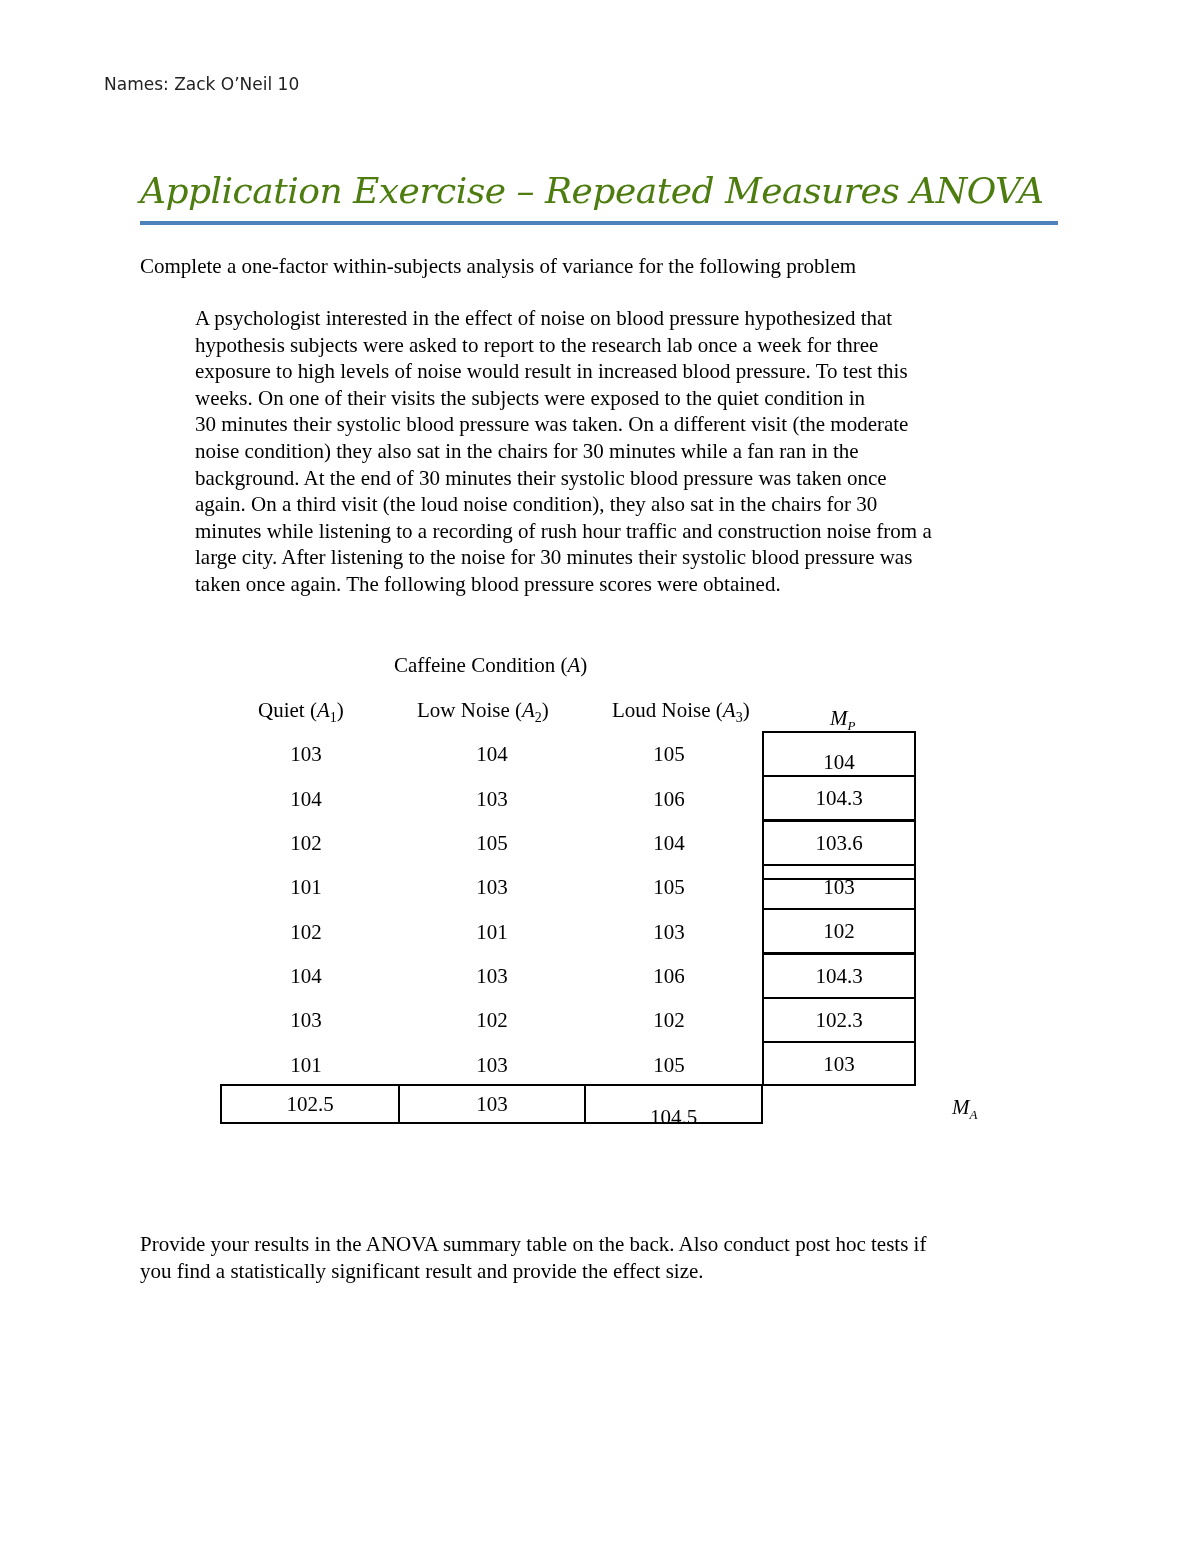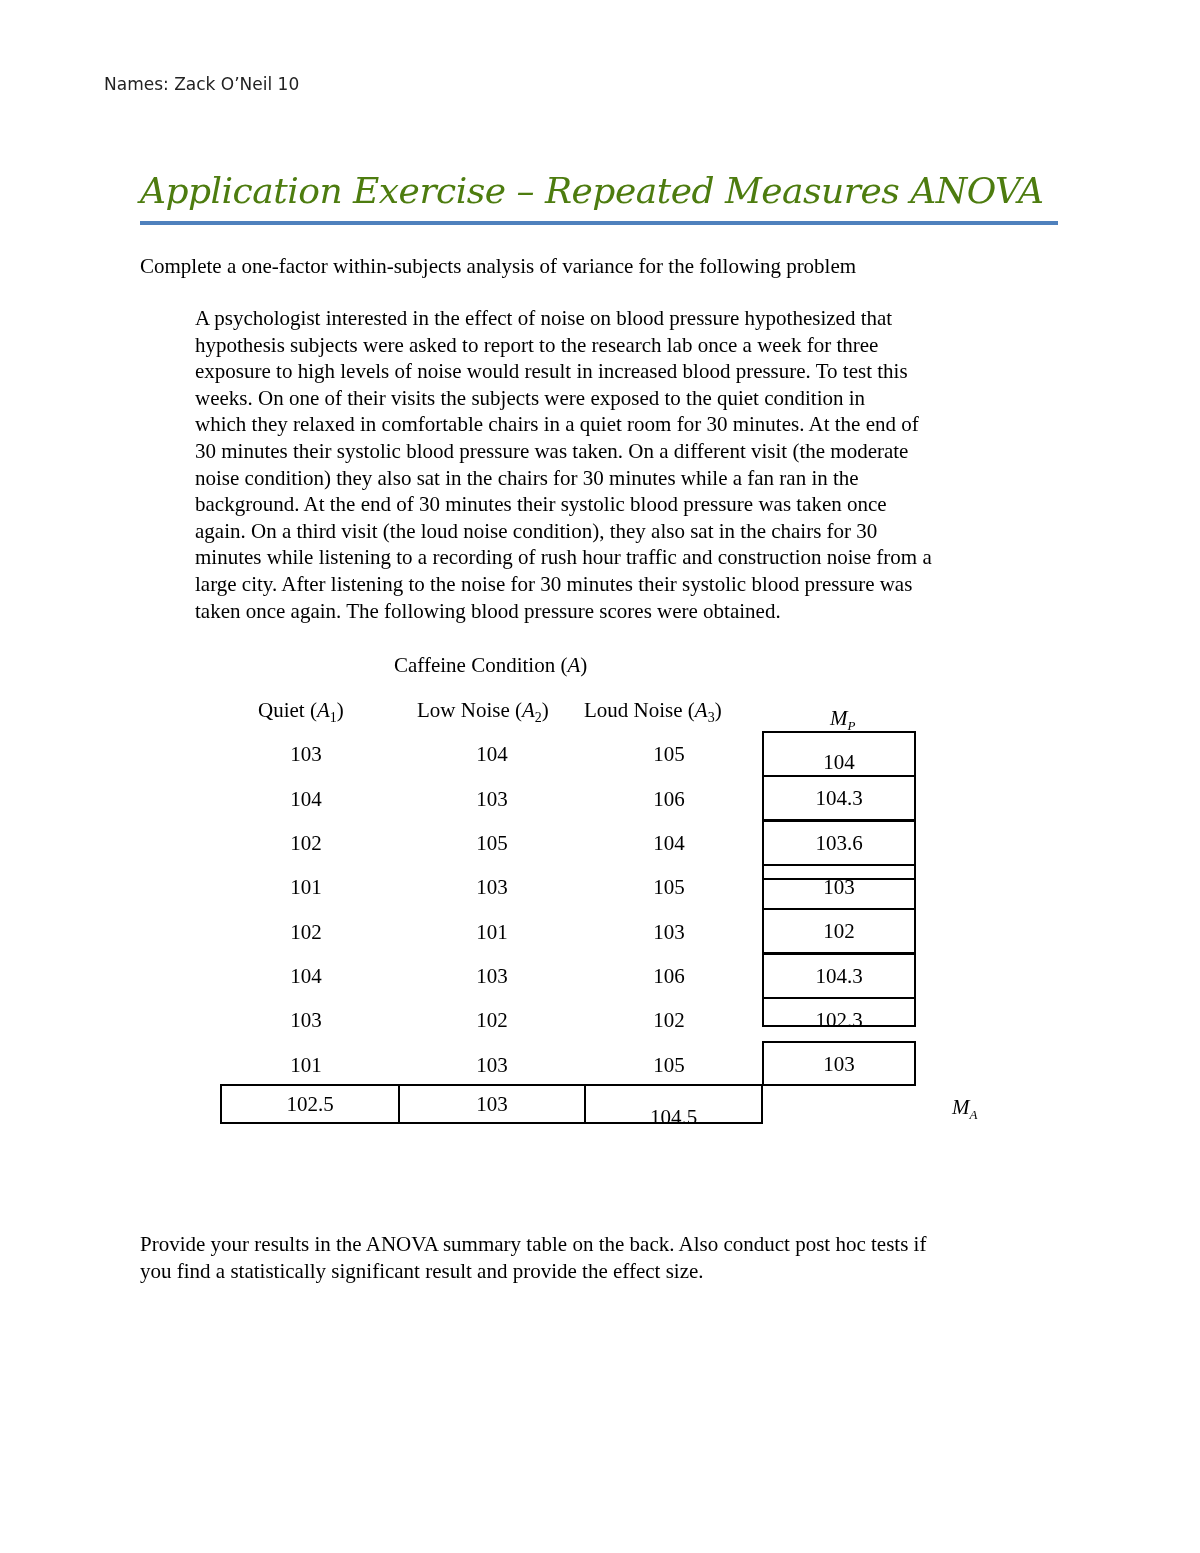--- a/index.html
+++ b/index.html
@@ -34,35 +34,34 @@
 <div class="title">Application Exercise – Repeated Measures ANOVA</div>
 <div class="title-rule"></div>
 
 <div class="instr serif">Complete a one-factor within-subjects analysis of variance for the following problem</div>
 
 <div class="para serif">
   <span>A psychologist interested in the effect of noise on blood pressure hypothesized that</span>
   <span>hypothesis subjects were asked to report to the research lab once a week for three</span>
   <span>exposure to high levels of noise would result in increased blood pressure. To test this</span>
   <span>weeks. On one of their visits the subjects were exposed to the quiet condition in</span>
-  <span>which they relaxed in comfortable chairs in a quiet room for 30 minutes. At the end of</span>
   <span>30 minutes their systolic blood pressure was taken.  On a different visit (the moderate</span>
   <span>noise condition) they also sat in the chairs for 30 minutes while a fan ran in the</span>
   <span>background.  At the end of 30 minutes their systolic blood pressure was taken once</span>
   <span>again. On a third visit (the loud noise condition), they also sat in the chairs for 30</span>
   <span>minutes while listening to a recording of rush hour traffic and construction noise from a</span>
   <span>large city.  After listening to the noise for 30 minutes their systolic blood pressure was</span>
   <span>taken once again. The following blood pressure scores were obtained.</span>
 </div>
 
 <div class="cond-title serif"><span>Caffeine Condition (</span><i>A</i><span>)</span></div>
 
 <div class="col-h serif" style="left:258px;"><span>Quiet (</span><i>A</i><sub>1</sub><span>)</span></div>
 <div class="col-h serif" style="left:417px;"><span>Low Noise (</span><i>A</i><sub>2</sub><span>)</span></div>
-<div class="col-h serif" style="left:584px;"><span>Loud Noise (</span><i>A</i><sub>3</sub><span>)</span></div>
+<div class="col-h serif" style="left:612px;"><span>Loud Noise (</span><i>A</i><sub>3</sub><span>)</span></div>
 
 <div class="mp-label serif"><span>M</span><sub>P</sub></div>
 
 <div>
   <div class="cell serif" style="left:246px;top:741px;">103</div>
   <div class="cell serif" style="left:432px;top:741px;">104</div>
   <div class="cell serif" style="left:609px;top:741px;">105</div>
   <div class="mp-box serif" style="top:731px;height:46px;line-height:58px;">104</div>
 </div>
 <div>
@@ -92,21 +91,21 @@
 <div>
   <div class="cell serif" style="left:246px;top:963px;">104</div>
   <div class="cell serif" style="left:432px;top:963px;">103</div>
   <div class="cell serif" style="left:609px;top:963px;">106</div>
   <div class="mp-box serif" style="top:953px;height:46px;line-height:42px;">104.3</div>
 </div>
 <div>
   <div class="cell serif" style="left:246px;top:1007px;">103</div>
   <div class="cell serif" style="left:432px;top:1007px;">102</div>
   <div class="cell serif" style="left:609px;top:1007px;">102</div>
-  <div class="mp-box serif" style="top:997px;height:30px;line-height:42px;">102.3</div>
+  <div class="mp-box serif" style="top:997px;height:46px;line-height:42px;">102.3</div>
 </div>
 <div>
   <div class="cell serif" style="left:246px;top:1052px;">101</div>
   <div class="cell serif" style="left:432px;top:1052px;">103</div>
   <div class="cell serif" style="left:609px;top:1052px;">105</div>
   <div class="mp-box serif" style="top:1041px;height:45px;line-height:42px;">103</div>
 </div>
 
 <div class="ma-row serif">
   <div class="ma-cell" style="width:178px;">102.5</div>

